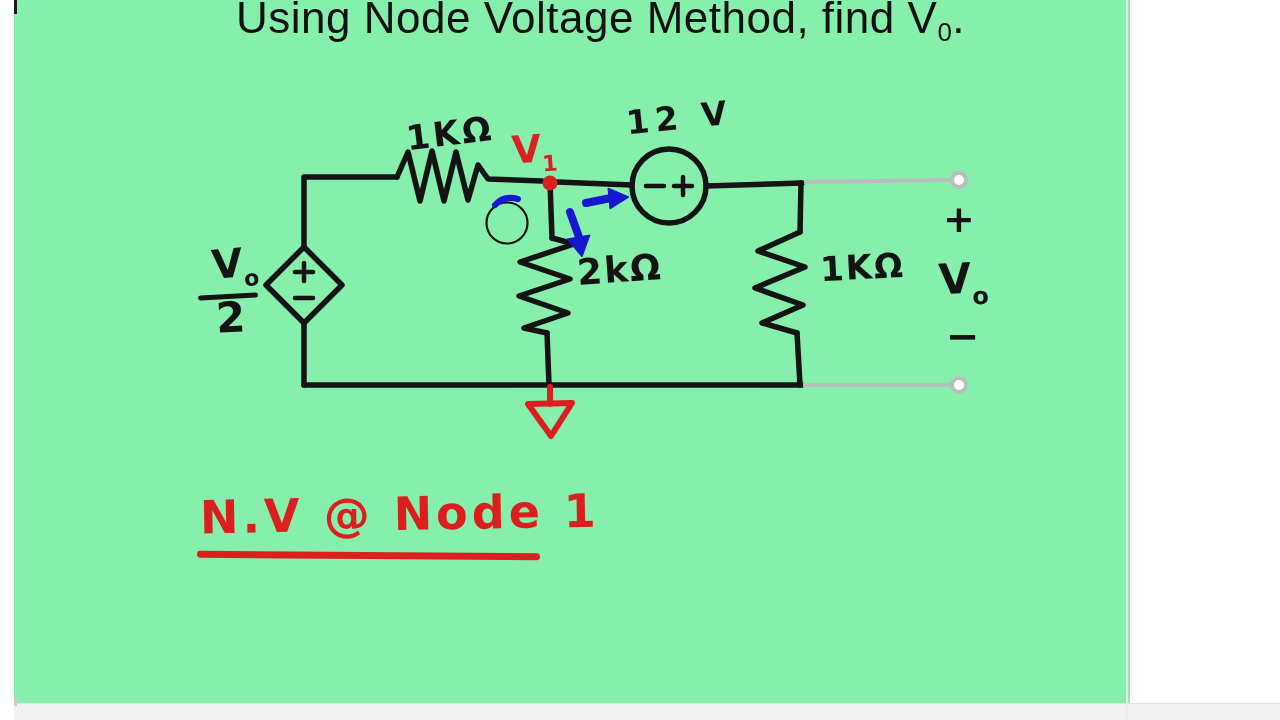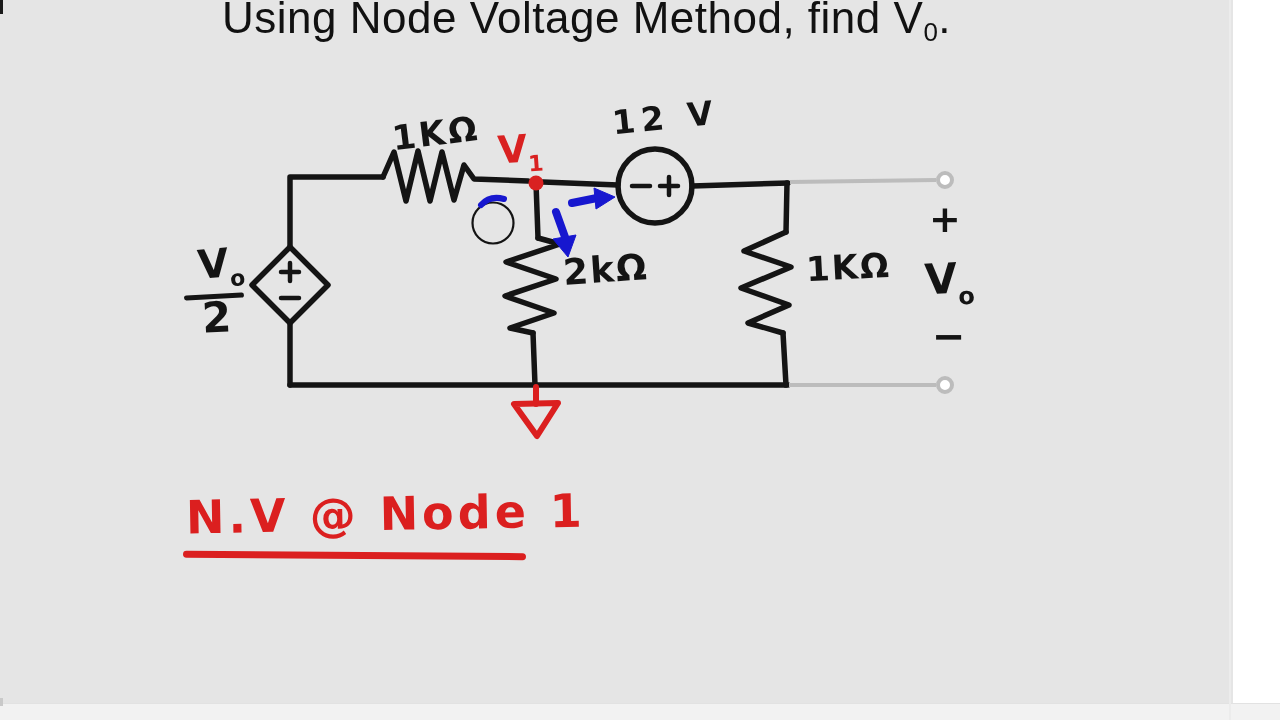--- a/index.html
+++ b/index.html
@@ -1,19 +1,20 @@
 <!DOCTYPE html>
 <html><head>
 <meta charset="utf-8">
 <style>
   * { margin: 0; padding: 0; box-sizing: border-box; }
   html, body { width: 1280px; height: 720px; overflow: hidden; background: #ffffff; }
   #stage {
-    position: relative; width: 1233px; height: 720px; background: #e5e5e5;
+    position: relative; width: 1116px; height: 720px; background: #86efac;
     font-family: "Liberation Sans", sans-serif;
+    margin-left: 14px;
   }
   
   .page-title {
     position: absolute; top: -7px; left: 222px;
     font-size: 44px; color: #111; letter-spacing: 0.5px; white-space: nowrap;
   }
   .page-title sub { font-size: 26px; vertical-align: -8px; }
   
   #circuit-svg { position: absolute; left: 0; top: 0; }
   

